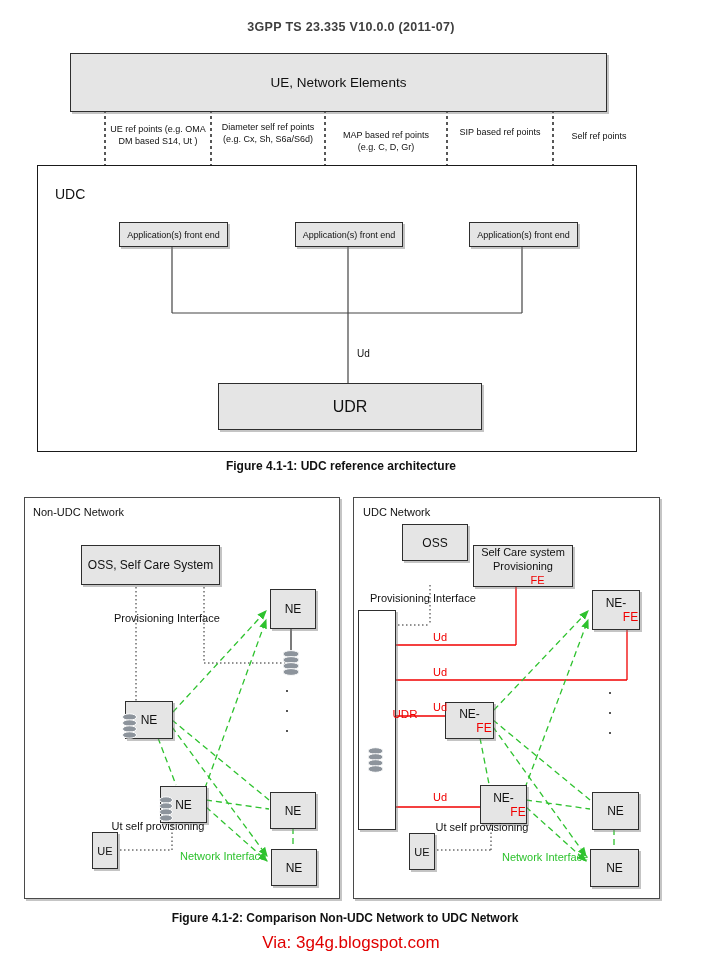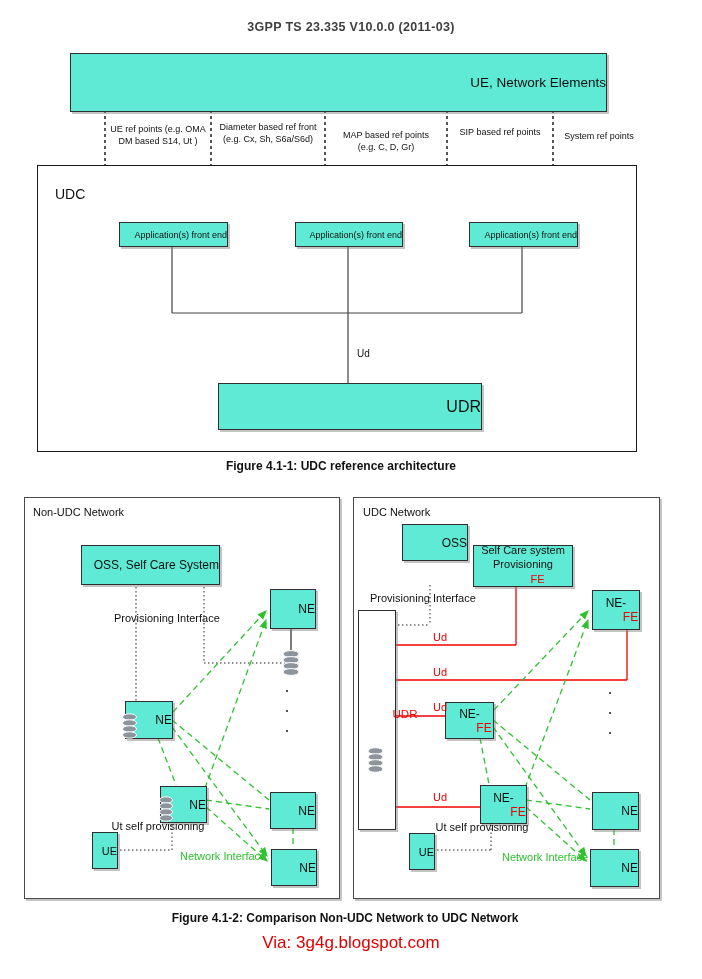--- a/index.html
+++ b/index.html
@@ -1,23 +1,23 @@
 <!DOCTYPE html>
 <html><head>
 <meta charset="utf-8">
 <style>
   html,body{margin:0;padding:0;background:#fff;}
   .page{position:relative;width:702px;height:979px;background:#fff;overflow:hidden;
         font-family:"Liberation Sans",sans-serif;color:#111;}
   svg.lines{position:absolute;left:0;top:0;z-index:2;}
   .lbl{position:absolute;z-index:4;white-space:nowrap;}
   .wrap{white-space:normal;}
-  .bx{position:absolute;background:#5eead4;border:1px solid #2e2e2e;
+  .bx{position:absolute;background:#e5e5e5;border:1px solid #2e2e2e;
       box-shadow:2px 2px 0 rgba(125,125,125,.45);
-      display:flex;align-items:center;justify-content:flex-end;z-index:3;text-align:center;}
+      display:flex;align-items:center;justify-content:center;z-index:3;text-align:center;}
   .obx{position:absolute;background:transparent;border:1.6px solid #4a4a4a;
        box-shadow:2px 2px 0 rgba(140,140,140,.5);z-index:1;}
   .udcbox{position:absolute;background:transparent;border:1.6px solid #1a1a1a;z-index:1;}
   .tallrect{position:absolute;background:#fff;border:1px solid #2e2e2e;
        box-shadow:2px 2px 0 rgba(125,125,125,.45);z-index:3;}
   .cyl{position:absolute;z-index:5;}
   .red{color:#f00000;padding-left:29px;}
   .green{color:#2ec22e;}
   .dots{position:absolute;z-index:4;display:flex;flex-direction:column;gap:18px;}
   .dots i{width:2px;height:2px;background:#555;display:block;}
@@ -91,31 +91,31 @@
       <line x1="525" y1="788" x2="588" y2="620" marker-end="url(#ag)"></line>
       <line x1="493" y1="720" x2="590" y2="800"></line>
       <line x1="493" y1="727" x2="586" y2="856" marker-end="url(#ag)"></line>
       <line x1="526" y1="800" x2="590" y2="809"></line>
       <line x1="526" y1="807" x2="586" y2="861" marker-end="url(#ag)"></line>
       <line x1="480" y1="738" x2="489" y2="784"></line>
       <line x1="614" y1="829" x2="614" y2="848"></line>
     </g>
   </svg>
 
-  <div class="lbl" style="left:101px;top:20px;width:500px;text-align:center;font-weight:bold;font-size:12.5px;color:#3f3f3f;letter-spacing:.3px;">3GPP TS 23.335 V10.0.0 (2011-03)</div>
+  <div class="lbl" style="left:101px;top:20px;width:500px;text-align:center;font-weight:bold;font-size:12.5px;color:#3f3f3f;letter-spacing:.3px;">3GPP TS 23.335 V10.0.0 (2011-07)</div>
 
   <div class="bx" style="left:70px;top:53px;width:535px;height:57px;font-size:13.5px;">
     <span>UE, Network Elements</span>
   </div>
 
   <div class="lbl wrap" style="left:108px;top:124px;width:100px;text-align:center;font-size:9px;line-height:1.3;">UE ref points (e.g. OMA DM based S14, Ut )</div>
-  <div class="lbl wrap" style="left:215px;top:122px;width:106px;text-align:center;font-size:9px;line-height:1.3;">Diameter based ref front (e.g. Cx, Sh, S6a/S6d)</div>
+  <div class="lbl wrap" style="left:215px;top:122px;width:106px;text-align:center;font-size:9px;line-height:1.3;">Diameter self ref points (e.g. Cx, Sh, S6a/S6d)</div>
   <div class="lbl wrap" style="left:336px;top:122px;width:100px;text-align:center;font-size:9px;line-height:1.3;margin-top:8px;">MAP based ref points (e.g. C, D, Gr)</div>
   <div class="lbl wrap" style="left:455px;top:127px;width:90px;text-align:center;font-size:9px;line-height:1.3;">SIP based ref points</div>
-  <div class="lbl wrap" style="left:556px;top:131px;width:86px;text-align:center;font-size:9px;line-height:1.3;">System ref points</div>
+  <div class="lbl wrap" style="left:556px;top:131px;width:86px;text-align:center;font-size:9px;line-height:1.3;">Self ref points</div>
 
   <div class="udcbox" style="left:37px;top:165px;width:598px;height:285px;"></div>
   <div class="lbl" style="left:55px;top:186px;font-size:14px;">UDC</div>
 
   <div class="bx" style="left:119px;top:222px;width:107px;height:23px;font-size:9px;">
     <span>Application(s) front end</span>
   </div>
   <div class="bx" style="left:295px;top:222px;width:106px;height:23px;font-size:9px;">
     <span>Application(s) front end</span>
   </div>

